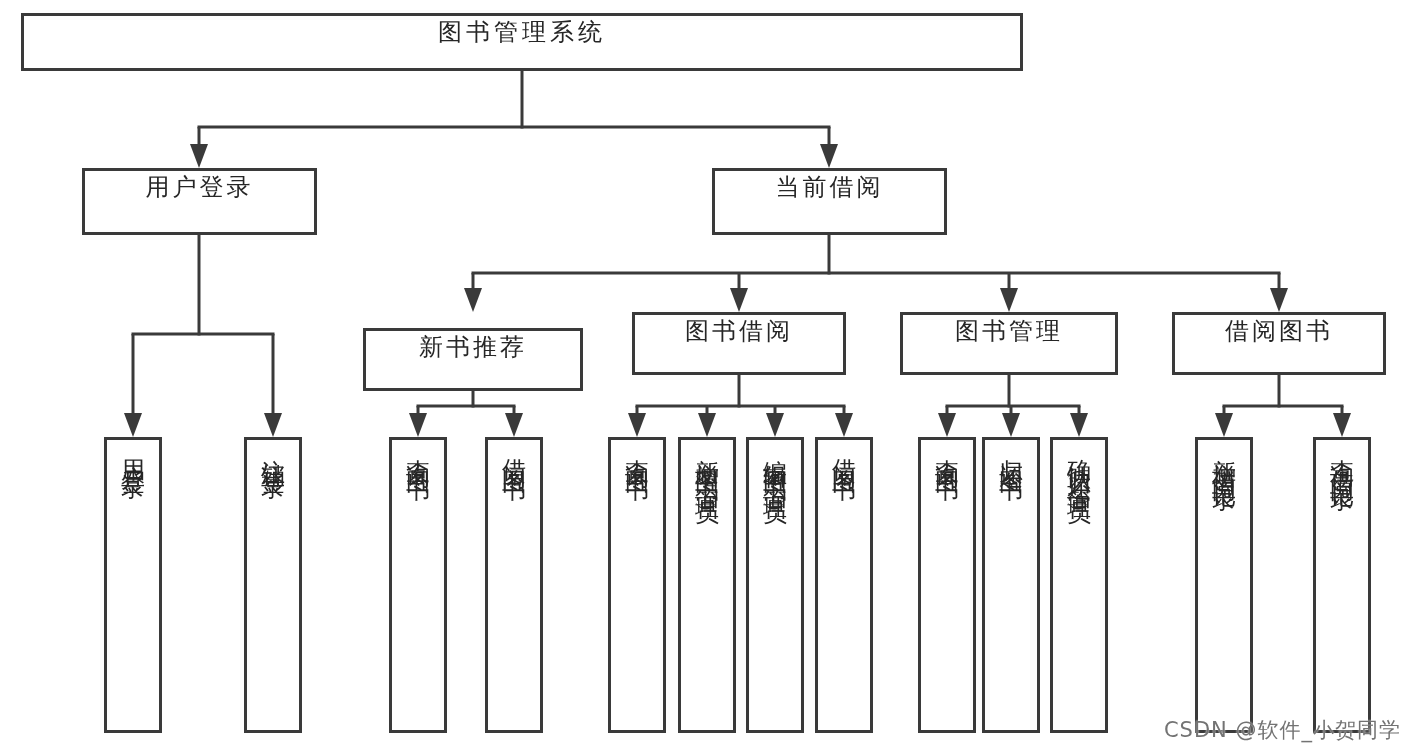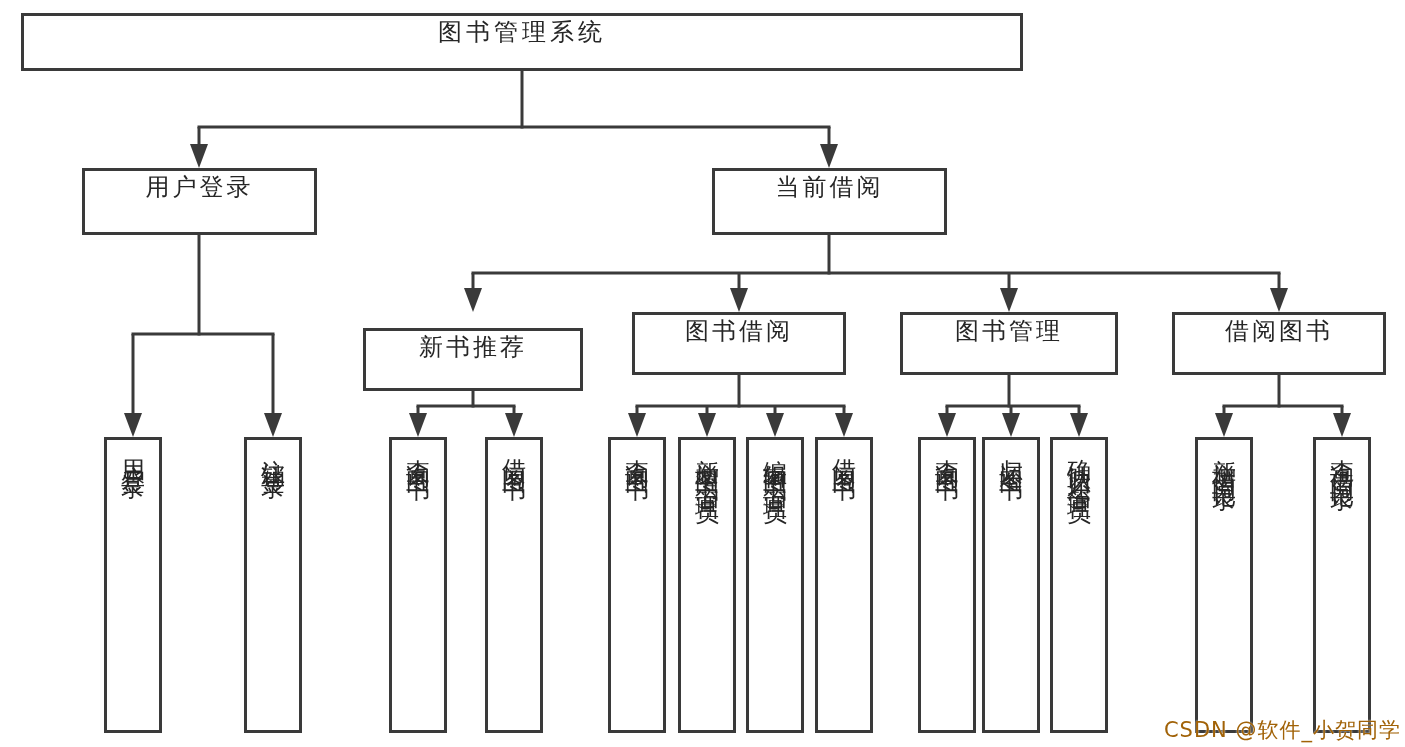--- a/index.html
+++ b/index.html
@@ -31,21 +31,21 @@
     text-orientation:mixed;
     font-size:24px;
     letter-spacing:6px;
     line-height:1;
     color:#262626;
   }
   #watermark{
     position:absolute;
     right:4px;bottom:3px;
     font-size:21px;
-    color:#a16207;
+    color:#737373;
     text-shadow:0 0 2px #ffffff;
     letter-spacing:1px;
     white-space:nowrap;
   }
   svg line,svg path{stroke:#3a3a3a;stroke-width:3;fill:none;}
   svg polygon{fill:#3a3a3a;stroke:none;}
 </style>
 </head>
 <body>
 

